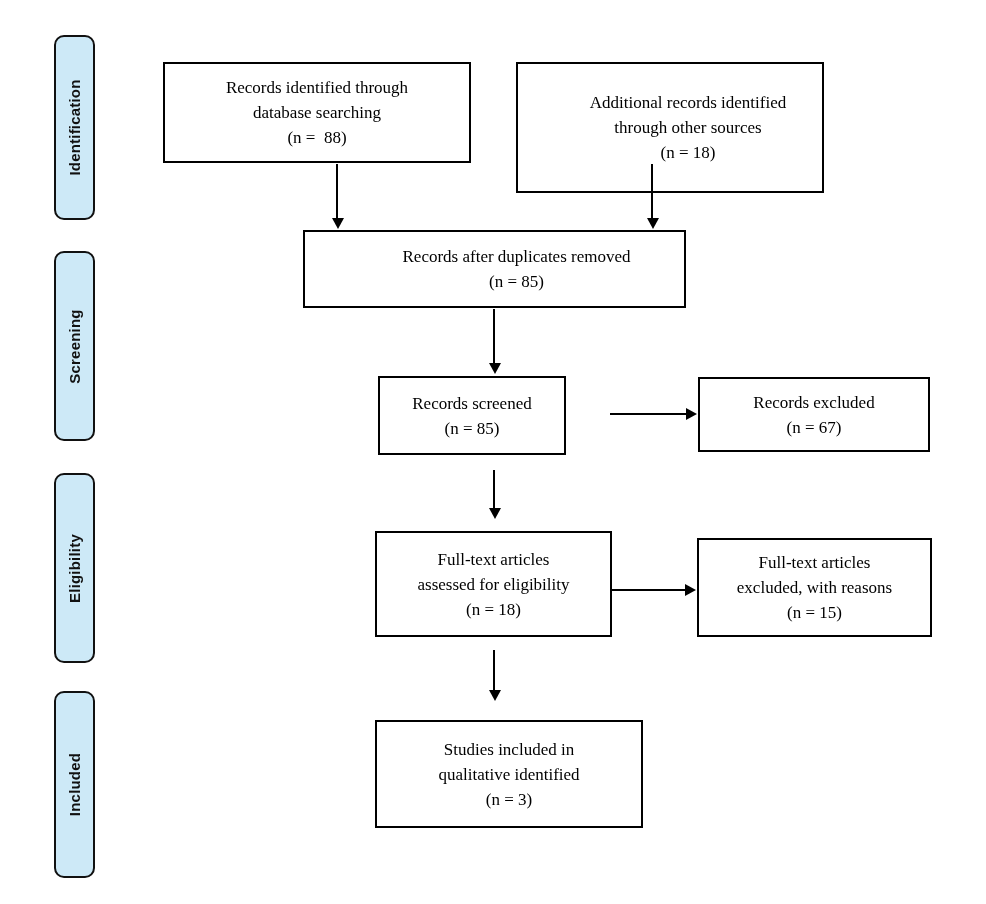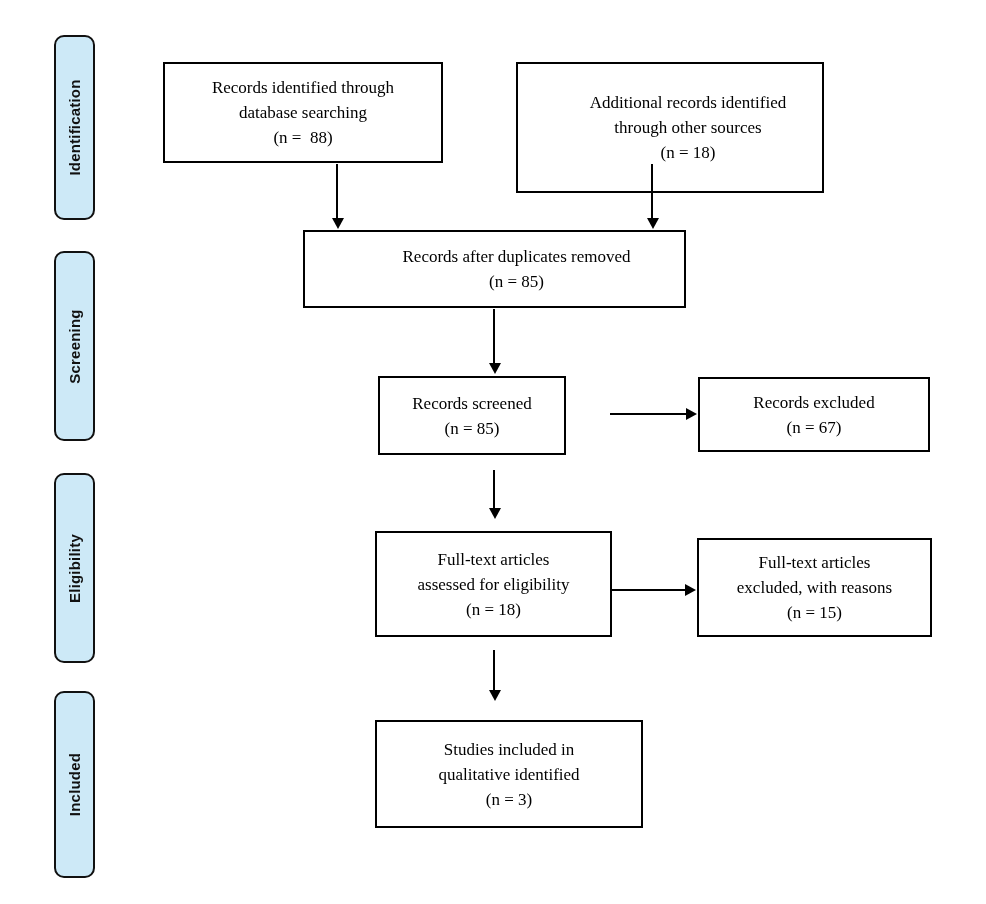--- a/index.html
+++ b/index.html
@@ -52,21 +52,21 @@
     flex-direction: column;
     align-items: center;
     justify-content: center;
     text-align: center;
     font-size: 17px;
     line-height: 25px;
     color: #000000;
   }
   .fbox .bl { white-space: pre; display: block; }
 
-  .box-identified   { left: 163px; top: 62px;  width: 280px; height: 101px; }
+  .box-identified   { left: 163px; top: 62px;  width: 308px; height: 101px; }
   .box-additional   { left: 516px; top: 62px;  width: 308px; height: 131px; padding-left: 36px; }
   .box-duplicates   { left: 303px; top: 230px; width: 383px; height: 78px; padding-left: 44px;  }
   .box-screened     { left: 378px; top: 376px; width: 188px; height: 79px;  }
   .box-excluded     { left: 698px; top: 377px; width: 232px; height: 75px;  }
   .box-fulltext     { left: 375px; top: 531px; width: 237px; height: 106px; }
   .box-ft-excluded  { left: 697px; top: 538px; width: 235px; height: 99px;  }
   .box-included     { left: 375px; top: 720px; width: 268px; height: 108px; }
 
   
   .arr-v {

